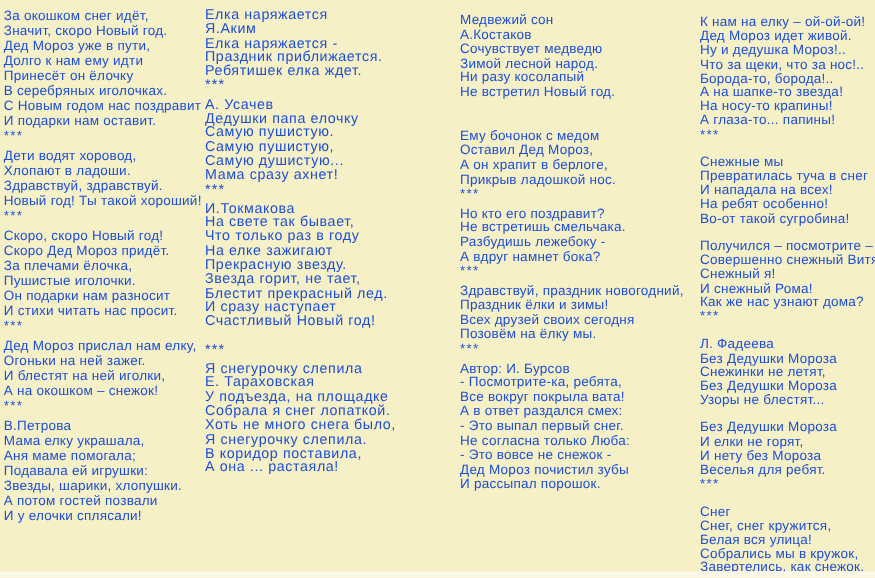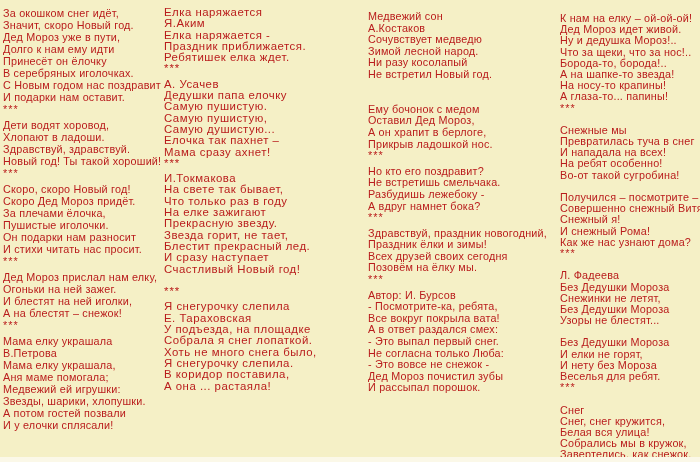--- a/index.html
+++ b/index.html
@@ -26,21 +26,21 @@
   .line.sep { letter-spacing: 1px; }
   .bottom-strip {
     position: absolute;
     left: 0; bottom: 0;
     width: 100%; height: 5px;
   }
 </style>
 </head>
 <body style="background: rgb(245, 240, 198);">
 
-<div class="page" style="color: #b91c1c;">
+<div class="page" style="color: #1d4ed8;">
   <div class="col c1 gap-sep" style="left:3px; top:7px;">
       <div class="line">За окошком снег идёт,</div>
       <div class="line">Значит, скоро Новый год.</div>
       <div class="line">Дед Мороз уже в пути,</div>
       <div class="line">Долго к нам ему идти</div>
       <div class="line">Принесёт он ёлочку</div>
       <div class="line">В серебряных иголочках.</div>
       <div class="line">С Новым годом нас поздравит</div>
       <div class="line">И подарки нам оставит.</div>
       <div class="line sep">***</div>
@@ -52,44 +52,42 @@
       <div class="line">Скоро, скоро Новый год!</div>
       <div class="line">Скоро Дед Мороз придёт.</div>
       <div class="line">За плечами ёлочка,</div>
       <div class="line">Пушистые иголочки.</div>
       <div class="line">Он подарки нам разносит</div>
       <div class="line">И стихи читать нас просит.</div>
       <div class="line sep">***</div>
       <div class="line">Дед Мороз прислал нам елку,</div>
       <div class="line">Огоньки на ней зажег.</div>
       <div class="line">И блестят на ней иголки,</div>
-      <div class="line">А на блестят – снежок!</div>
+      <div class="line">А на окошком – снежок!</div>
       <div class="line sep">***</div>
-      <div class="line">Мама елку украшала</div>
       <div class="line">В.Петрова</div>
       <div class="line">Мама елку украшала,</div>
       <div class="line">Аня маме помогала;</div>
-      <div class="line">Медвежий ей игрушки:</div>
+      <div class="line">Подавала ей игрушки:</div>
       <div class="line">Звезды, шарики, хлопушки.</div>
       <div class="line">А потом гостей позвали</div>
       <div class="line">И у елочки сплясали!</div>
     </div>
   <div class="col c2 gap-sep" style="left:147px; top:7px;">
       <div class="line">Елка наряжается</div>
       <div class="line">Я.Аким</div>
       <div class="line">Елка наряжается -</div>
       <div class="line">Праздник приближается.</div>
       <div class="line">Ребятишек елка ждет.</div>
       <div class="line sep">***</div>
       <div class="line">А. Усачев</div>
       <div class="line">Дедушки папа елочку</div>
       <div class="line">Самую пушистую.</div>
       <div class="line">Самую пушистую,</div>
       <div class="line">Самую душистую...</div>
-      <div class="line">Елочка так пахнет –</div>
       <div class="line">Мама сразу ахнет!</div>
       <div class="line sep">***</div>
       <div class="line">И.Токмакова</div>
       <div class="line">На свете так бывает,</div>
       <div class="line">Что только раз в году</div>
       <div class="line">На елке зажигают</div>
       <div class="line">Прекрасную звезду.</div>
       <div class="line">Звезда горит, не тает,</div>
       <div class="line">Блестит прекрасный лед.</div>
       <div class="line">И сразу наступает</div>

